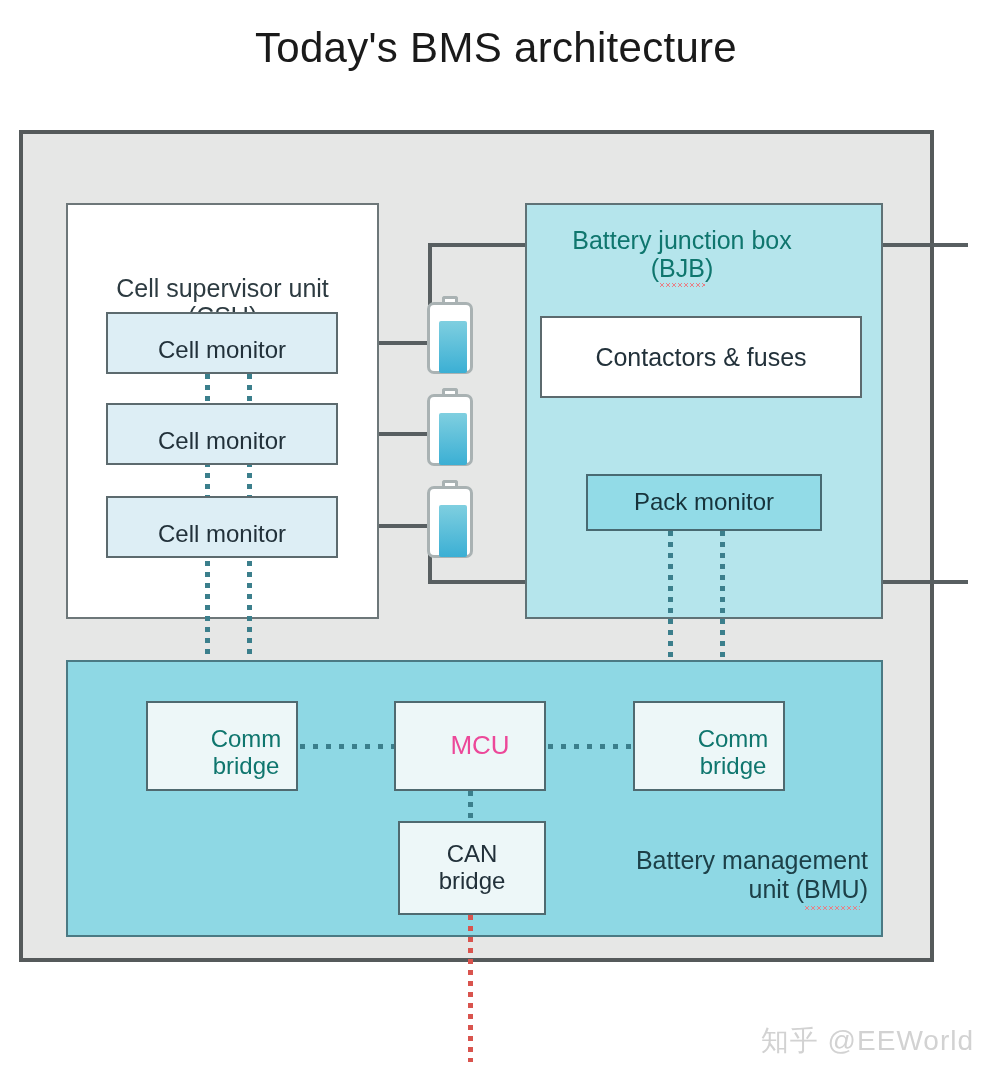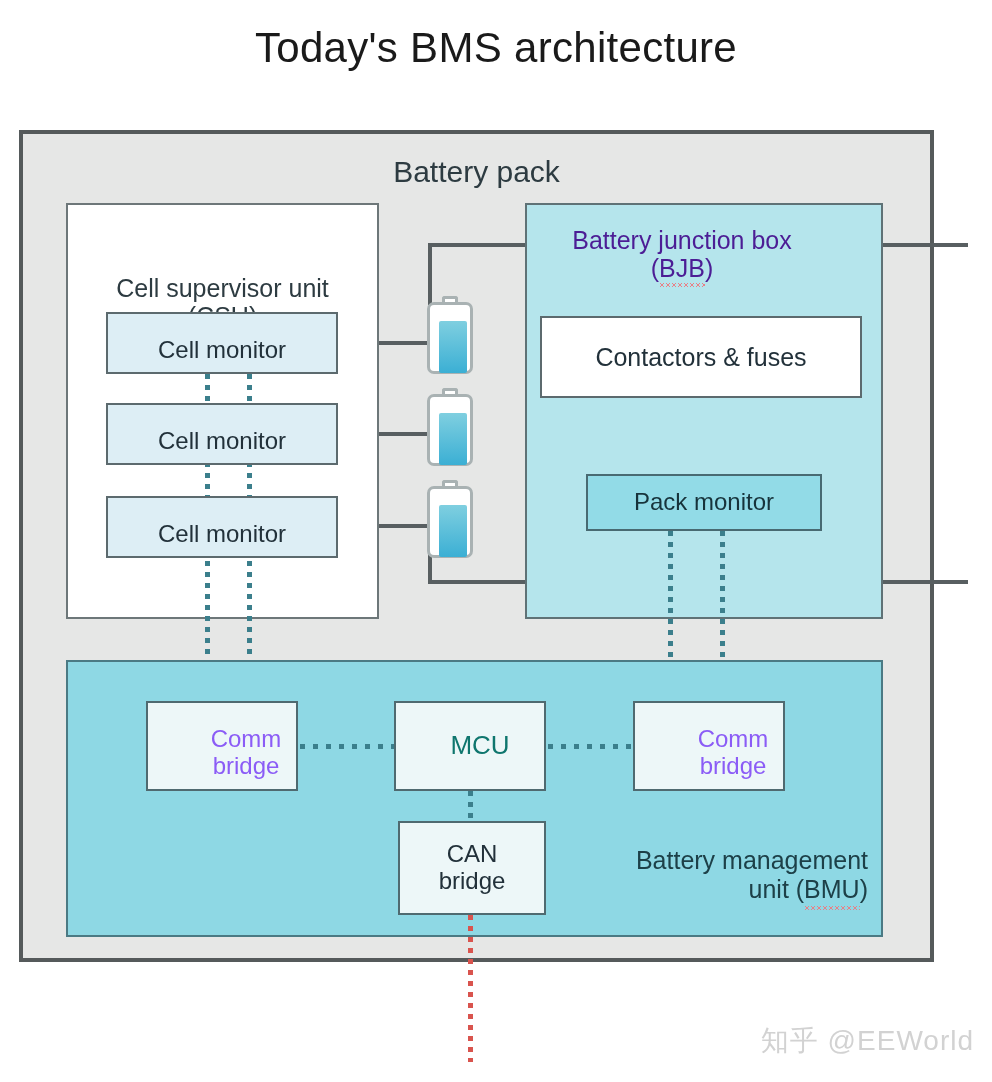--- a/index.html
+++ b/index.html
@@ -58,21 +58,21 @@
   .cellmon-lbl.m2{top:403px;}
   .cellmon-lbl.m3{top:496px;}
 
   
   .bjb{
     left:525px;top:203px;width:358px;height:416px;
     background:#b5e5ec;border:2px solid #5f7276;
   }
   .bjb-title{
     left:525px;top:222px;width:314px;height:64px;
-    font-size:25px;color:#4c1d95;flex-direction:column;
+    font-size:25px;color:#0f766e;flex-direction:column;
   }
   .contactors{
     left:540px;top:316px;width:322px;height:82px;
     background:#ffffff;border:2px solid #5c6a6e;
   }
   .contactors-lbl{
     left:540px;top:316px;width:322px;height:82px;font-size:25px;color:#22313a;
   }
   .packmon{
     left:586px;top:474px;width:236px;height:57px;
@@ -92,29 +92,29 @@
     font-size:25px;color:#1d4048;
     display:flex;align-items:center;justify-content:flex-end;text-align:right;
     line-height:1.18;
   }
   .cbridge{
     width:152px;height:90px;
     background:#edf7f8;border:2px solid #4f6a70;
   }
   .cbridge.left{left:146px;top:701px;}
   .cbridge.right{left:633px;top:701px;}
-  .cbridge-lbl{width:152px;height:104px;font-size:24px;color:#8b5cf6;padding-left:48px;}
+  .cbridge-lbl{width:152px;height:104px;font-size:24px;color:#0f766e;padding-left:48px;}
   .cbridge-lbl.left{left:146px;top:701px;}
   .cbridge-lbl.right{left:633px;top:701px;}
 
   .mcu{
     left:394px;top:701px;width:152px;height:90px;
     background:#edf7f8;border:2px solid #4f6a70;
   }
-  .mcu-lbl{left:394px;top:701px;width:172px;height:90px;font-size:26px;color:#0f766e;}
+  .mcu-lbl{left:394px;top:701px;width:172px;height:90px;font-size:26px;color:#ec4899;}
 
   .canb{
     left:398px;top:821px;width:148px;height:94px;
     background:#edf7f8;border:2px solid #4f6a70;
   }
   .canb-lbl{left:398px;top:821px;width:148px;height:94px;font-size:24px;color:#22313a;}
 
   
   .ln{position:absolute;background:#585f61;}
   .lnh{height:4px;}
@@ -169,21 +169,20 @@
   }
 </style>
 </head>
 <body>
 
 <div id="stage">
 
   <div class="title">Today's BMS architecture</div>
 
   <div class="box pack"></div>
-  <div class="lbl pack-title">Battery pack</div>
 
   <div class="ln lnh" style="left:338px;top:341px;width:96px;"></div>
   <div class="ln lnh" style="left:338px;top:432px;width:96px;"></div>
   <div class="ln lnh" style="left:338px;top:524px;width:96px;"></div>
 
   <div class="ln lnv" style="left:428px;top:243px;height:62px;"></div>
   <div class="ln lnh" style="left:428px;top:243px;width:540px;"></div>
   <div class="ln lnv" style="left:428px;top:528px;height:56px;"></div>
   <div class="ln lnh" style="left:428px;top:580px;width:540px;"></div>
 

